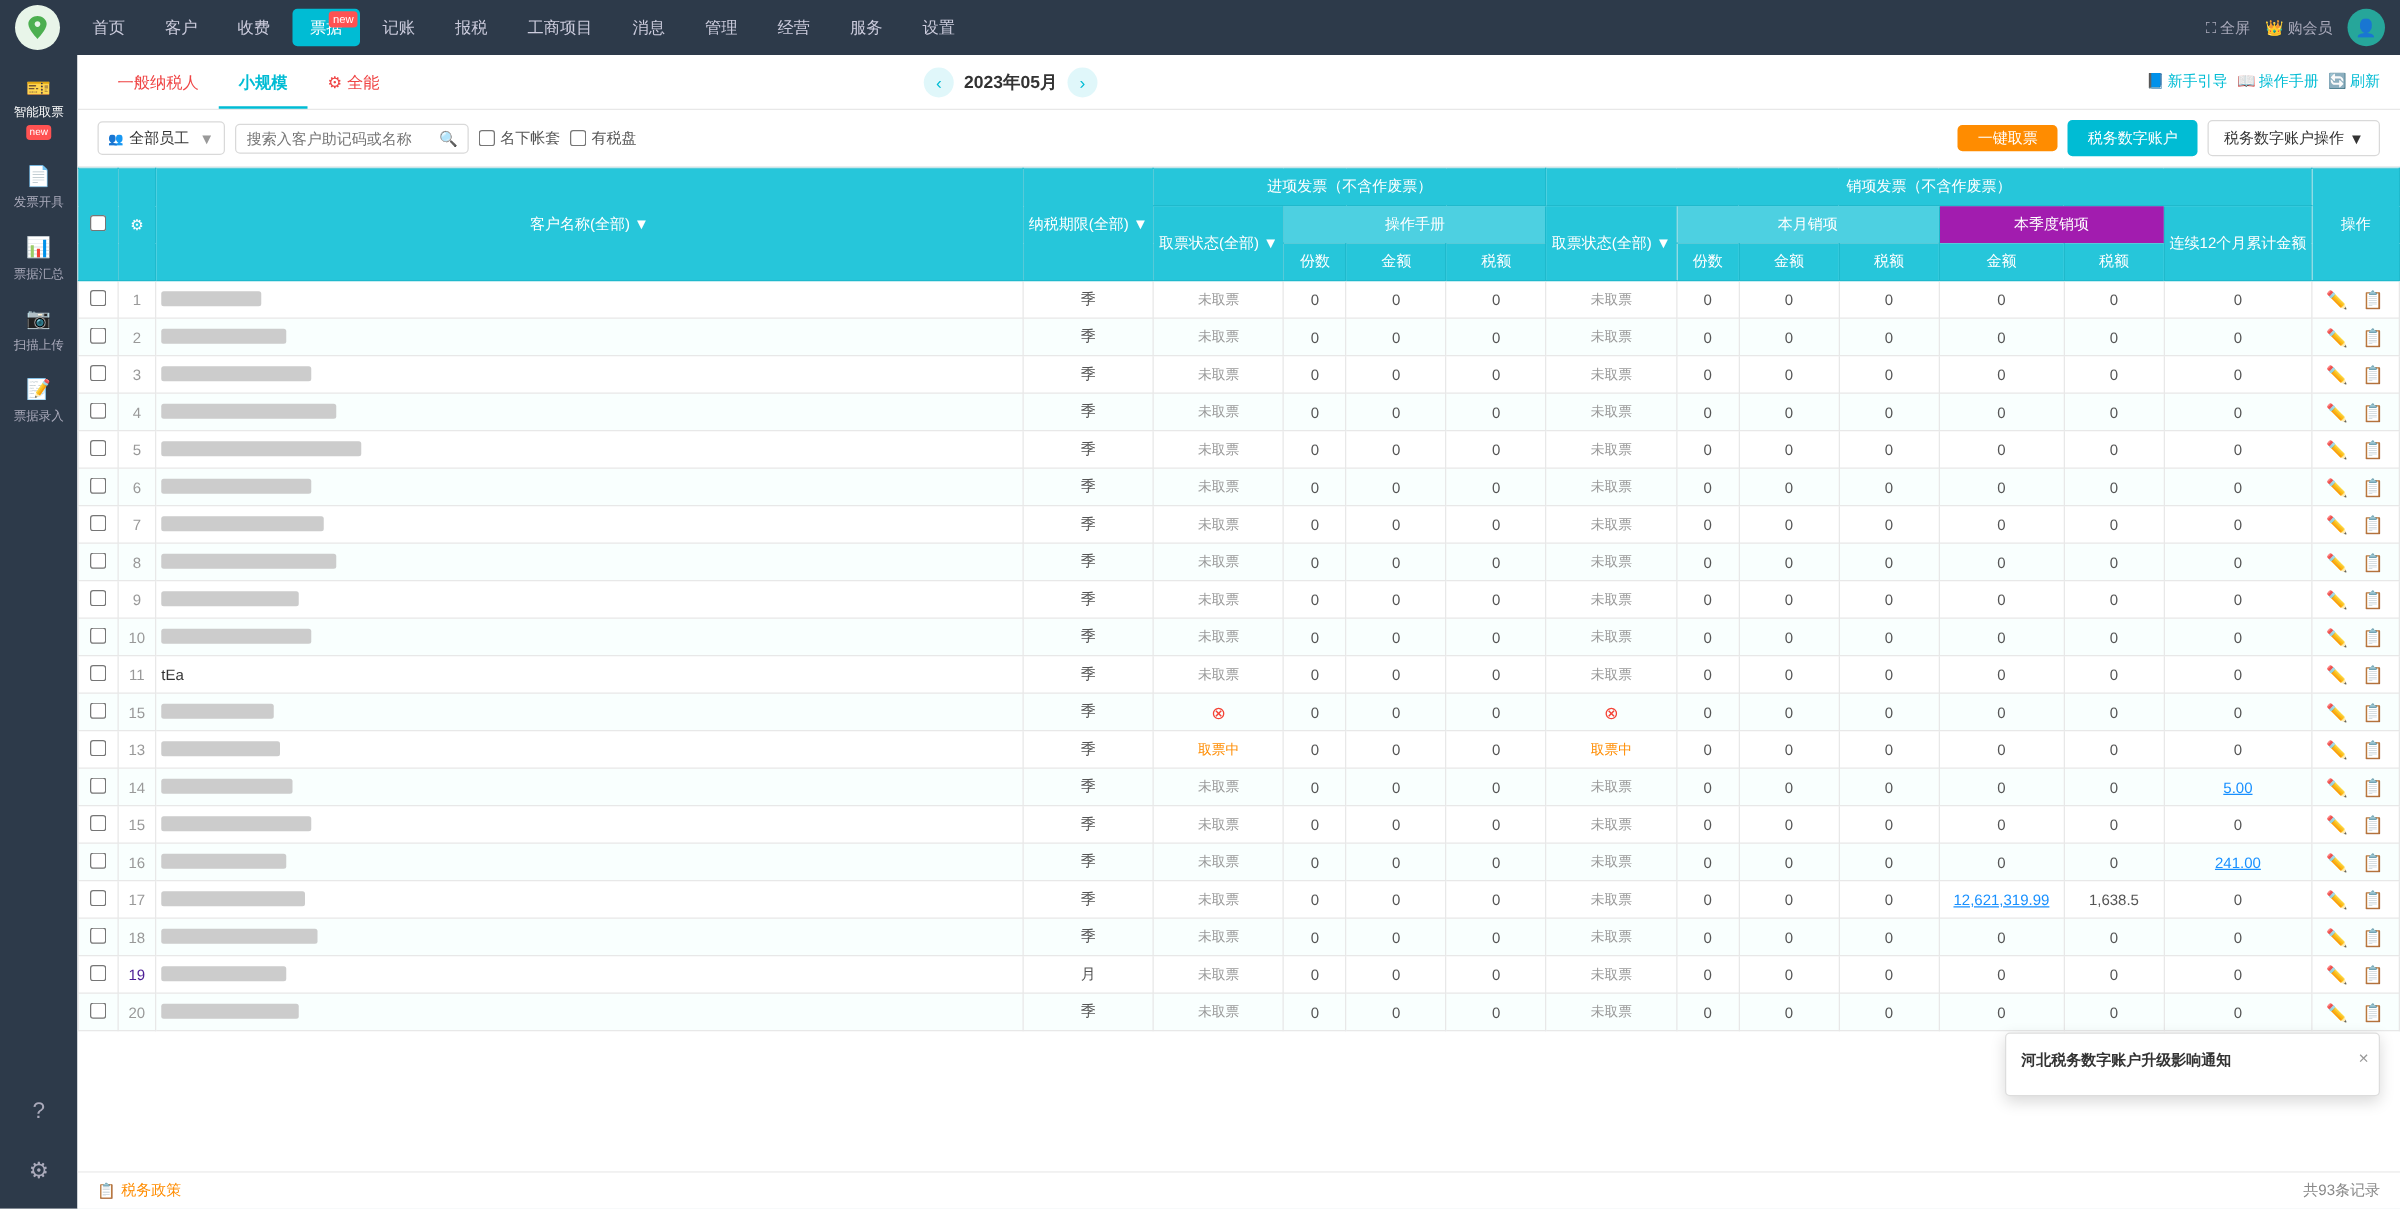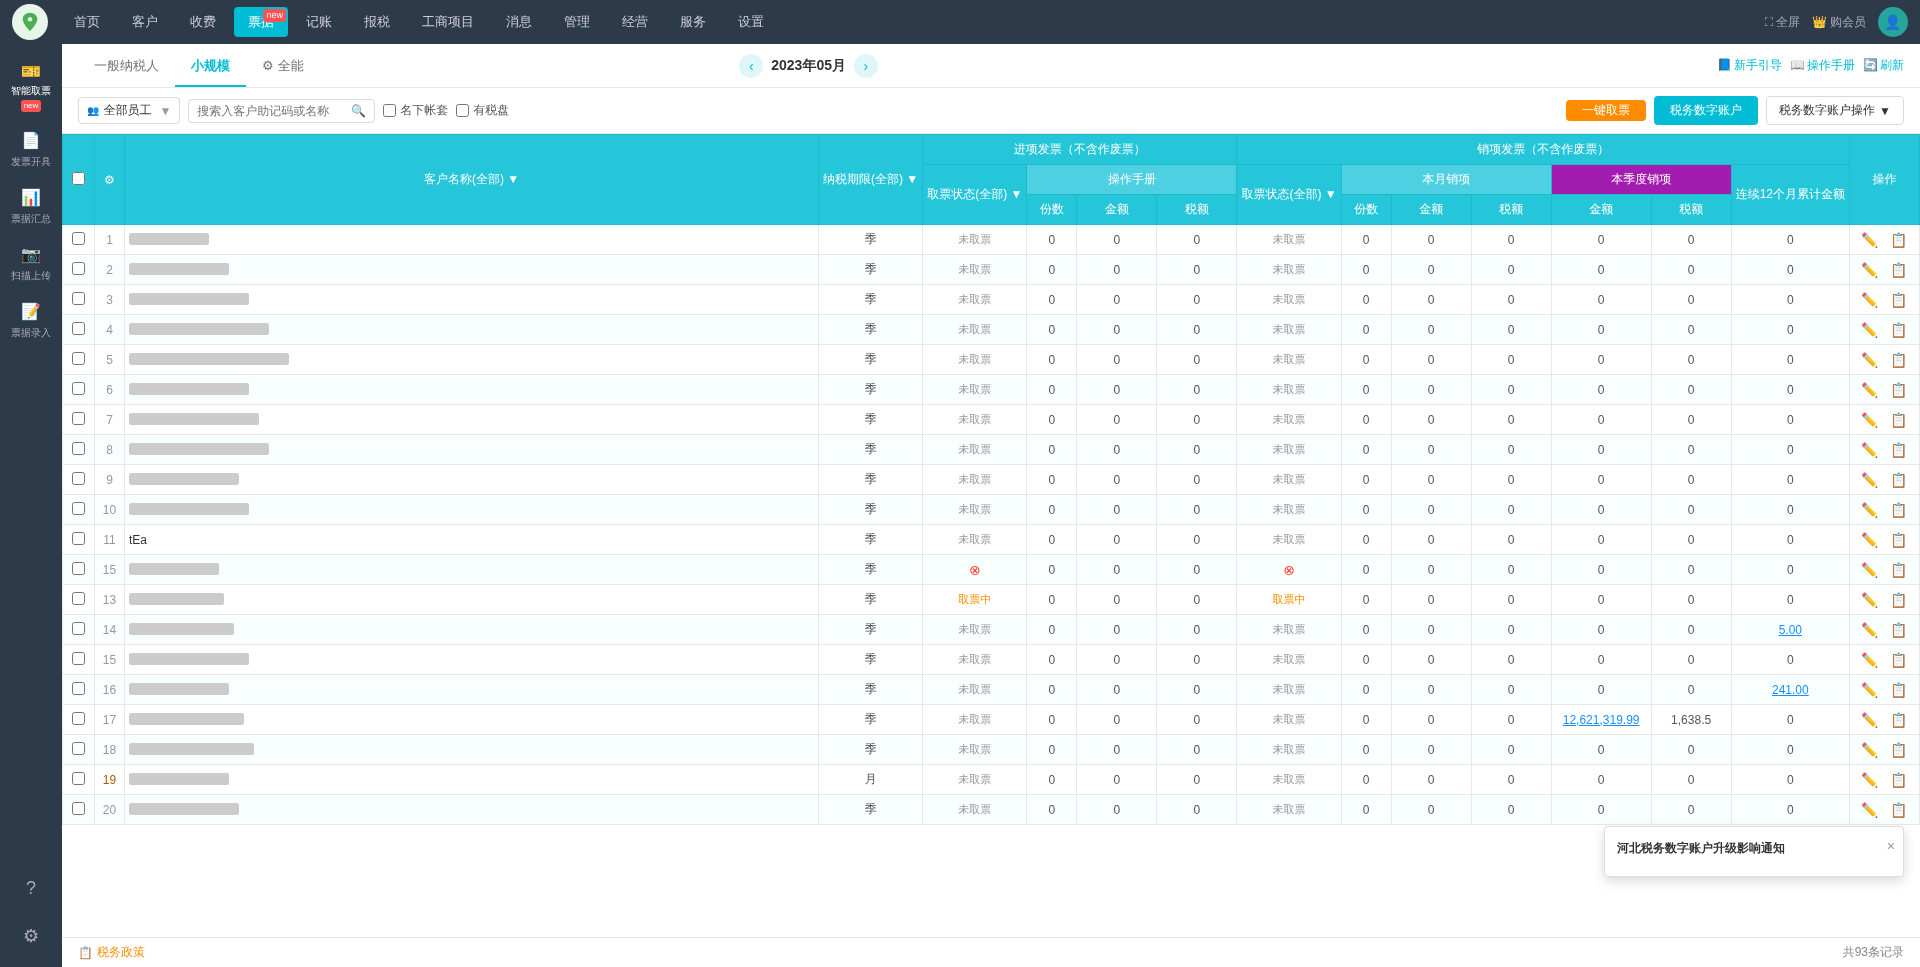--- a/index.html
+++ b/index.html
@@ -19,21 +19,21 @@
     
     .layout { display: flex; height: calc(967px - 44px); }
     .sidebar { width: 62px; background: #2d3a4a; display: flex; flex-direction: column; align-items: center; padding-top: 8px; gap: 2px; }
     .sidebar-item { width: 58px; display: flex; flex-direction: column; align-items: center; padding: 8px 4px; cursor: pointer; border-radius: 4px; color: #aab; font-size: 10px; gap: 3px; }
     .sidebar-item.active { color: #fff; }
     .sidebar-item .icon { width: 22px; height: 22px; display: flex; align-items: center; justify-content: center; font-size: 16px; }
     .sidebar-item .new-badge { background: #ff5252; color: #fff; font-size: 8px; padding: 1px 3px; border-radius: 3px; line-height: 1.2; }
 
     
     .main { flex: 1; background: #f0f2f5; overflow: auto; display: flex; flex-direction: column; }
-    .tab { padding: 10px 16px; font-size: 13px; cursor: pointer; color: #737373; border-bottom: 2px solid transparent; margin-bottom: -2px; }
+    .tab { padding: 10px 16px; font-size: 13px; cursor: pointer; color: #ef4444; border-bottom: 2px solid transparent; margin-bottom: -2px; }
     .tab.active { color: #00bcd4; border-bottom: 2px solid #00bcd4; font-weight: bold; }
     .tab-with-icon { display: flex; align-items: center; gap: 4px; }
     .period-nav .arrow { width: 24px; height: 24px; background: #e0f7fa; border-radius: 50%; display: flex; align-items: center; justify-content: center; cursor: pointer; color: #00bcd4; font-size: 14px; }
     .btn-orange { background: #ff8c00; color: #fff; border: none; padding: 2px 16px; border-radius: 4px; cursor: pointer; font-size: 12px; white-space: nowrap; }
     .btn-teal { background: #00bcd4; color: #fff; border: none; padding: 6px 16px; border-radius: 4px; cursor: pointer; font-size: 12px; white-space: nowrap; }
     .btn-outline { background: #fff; color: #333; border: 1px solid #d9d9d9; padding: 5px 12px; border-radius: 4px; cursor: pointer; font-size: 12px; display: flex; align-items: center; gap: 4px; }
 
     
     .filter-bar { background: #fff; padding: 8px 16px; display: flex; align-items: center; gap: 8px; border-bottom: 1px solid #e8e8e8; }
     .select-wrapper { display: flex; align-items: center; border: 1px solid #d9d9d9; border-radius: 4px; background: #fff; padding: 4px 8px; gap: 4px; cursor: pointer; font-size: 12px; min-width: 90px; }
@@ -596,21 +596,21 @@
               <td>0</td>
               <td>0</td>
               <td>0</td>
               <td>
     <span class="icon-btn" title="编辑">✏️</span>
     <span class="icon-btn" title="复制">📋</span>
   </td>
             </tr>
             <tr>
               <td><input type="checkbox" style=""></td>
-              <td style="color: #a16207;">19</td>
+              <td style="color: #4c1d95;">19</td>
               <td class="customer-name"><span class="blurred-text" style="width:100px;">&nbsp;&nbsp;&nbsp;&nbsp;&nbsp;&nbsp;&nbsp;&nbsp;&nbsp;&nbsp;&nbsp;&nbsp;&nbsp;&nbsp;&nbsp;&nbsp;&nbsp;&nbsp;&nbsp;&nbsp;</span></td>
               <td>月</td>
               <td><span style="color:#999;font-size:11px;">未取票</span></td>
               <td>0</td>
               <td>0</td>
               <td>0</td>
               <td><span style="color:#999;font-size:11px;">未取票</span></td>
               <td>0</td>
               <td>0</td>
               <td>0</td>

